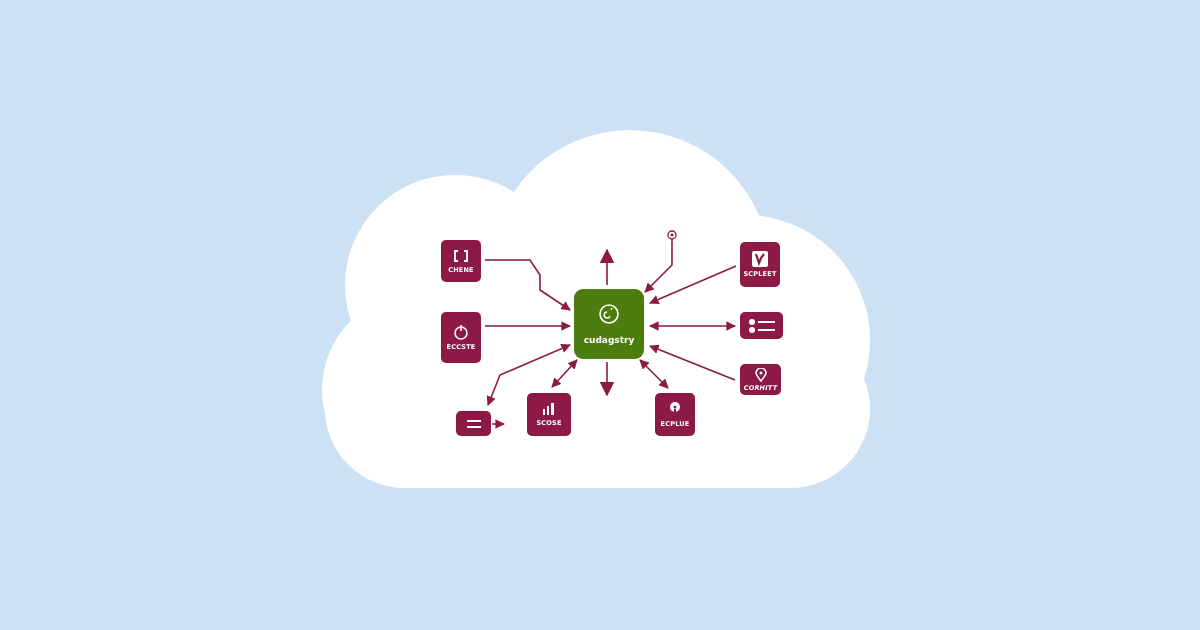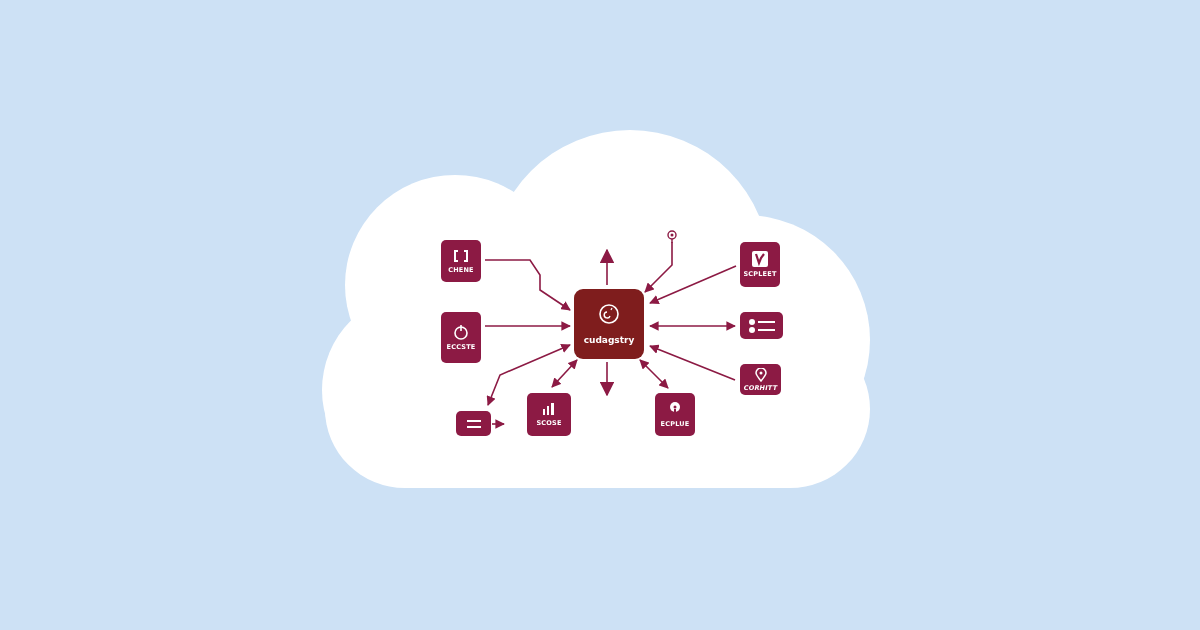--- a/index.html
+++ b/index.html
@@ -25,21 +25,21 @@
       font-family: "DejaVu Sans", sans-serif;
       font-weight: bold;
       font-size: 6.5px;
       letter-spacing: 0.2px;
       text-transform: uppercase;
       margin-top: 3px;
       white-space: nowrap;
     }
     .hub {
       position: absolute;
-      background: #7f1d1d;
+      background: #4d7c0f;
       border-radius: 9px;
       color: #fff;
       display: flex; flex-direction: column; align-items: center; justify-content: center;
     }
     .hub .lbl {
       font-family: "DejaVu Sans", sans-serif;
       font-weight: bold;
       font-size: 9px;
       margin-top: 6px;
       white-space: nowrap;

